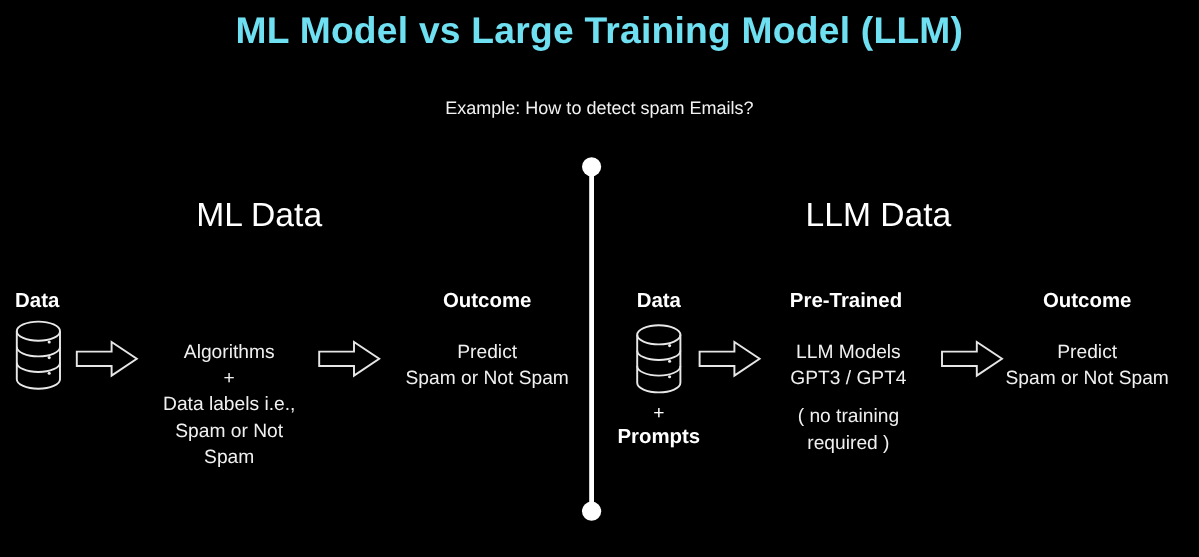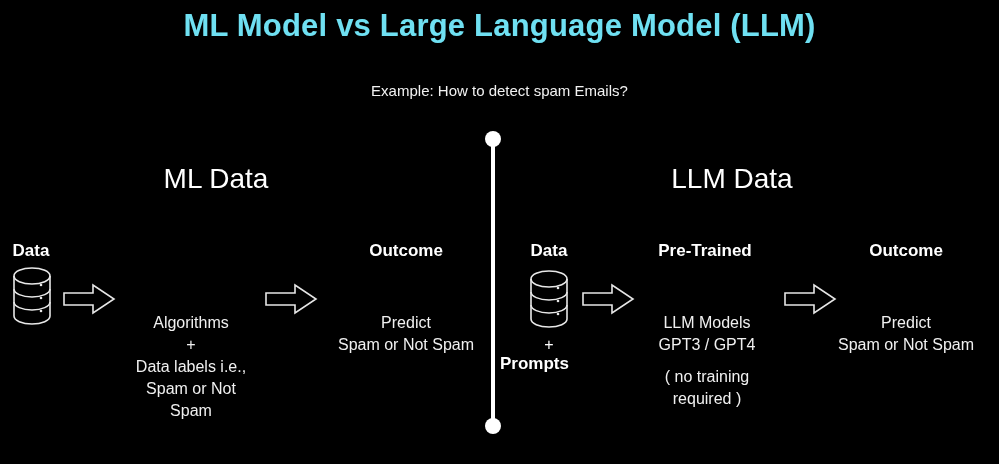--- a/index.html
+++ b/index.html
@@ -89,50 +89,50 @@
 
   
   .col-body {
     position: absolute;
     font-size: 16px;
     font-weight: normal;
     line-height: 22px;
     color: #f0f0f0;
     text-align: center;
     white-space: pre-line;
-    margin-top: 29px;
   }
 
   .plus-label {
     position: absolute;
     font-size: 16px;
     font-weight: normal;
     text-align: center;
     color: #ffffff;
   }
   .prompts-label {
     position: absolute;
     font-size: 17px;
     font-weight: bold;
+    text-align: center;
     color: #ffffff;
     white-space: nowrap;
   }
 
   
   .db-icon { position: absolute; }
   .arrow-icon { position: absolute; }
 
   svg { display: block; overflow: visible; }
 </style>
 </head>
 <body>
 
 <div id="slide">
 
-  <div class="title">ML Model vs Large Language Model (LLM)</div>
+  <div class="title">ML Model vs Large Training Model (LLM)</div>
   <div class="subtitle">Example: How to detect spam Emails?</div>
 
   <div class="divider-dot top"></div>
   <div class="divider-line"></div>
   <div class="divider-dot bottom"></div>
 
   <div class="panel-heading left">ML Data</div>
 
   <div class="col-label" style="left:0px; top:241px; width:62px;">Data</div>
   <div class="db-icon" style="left:12px; top:266px;">

